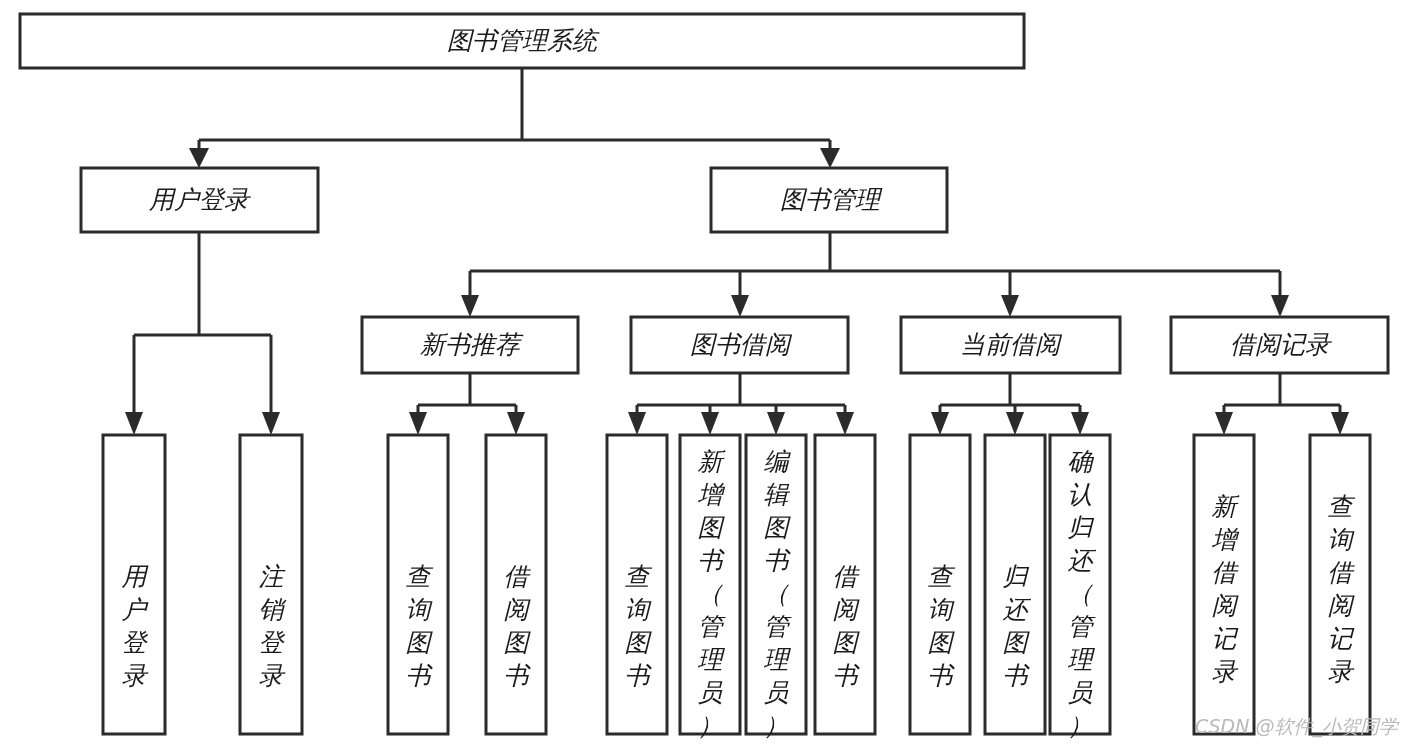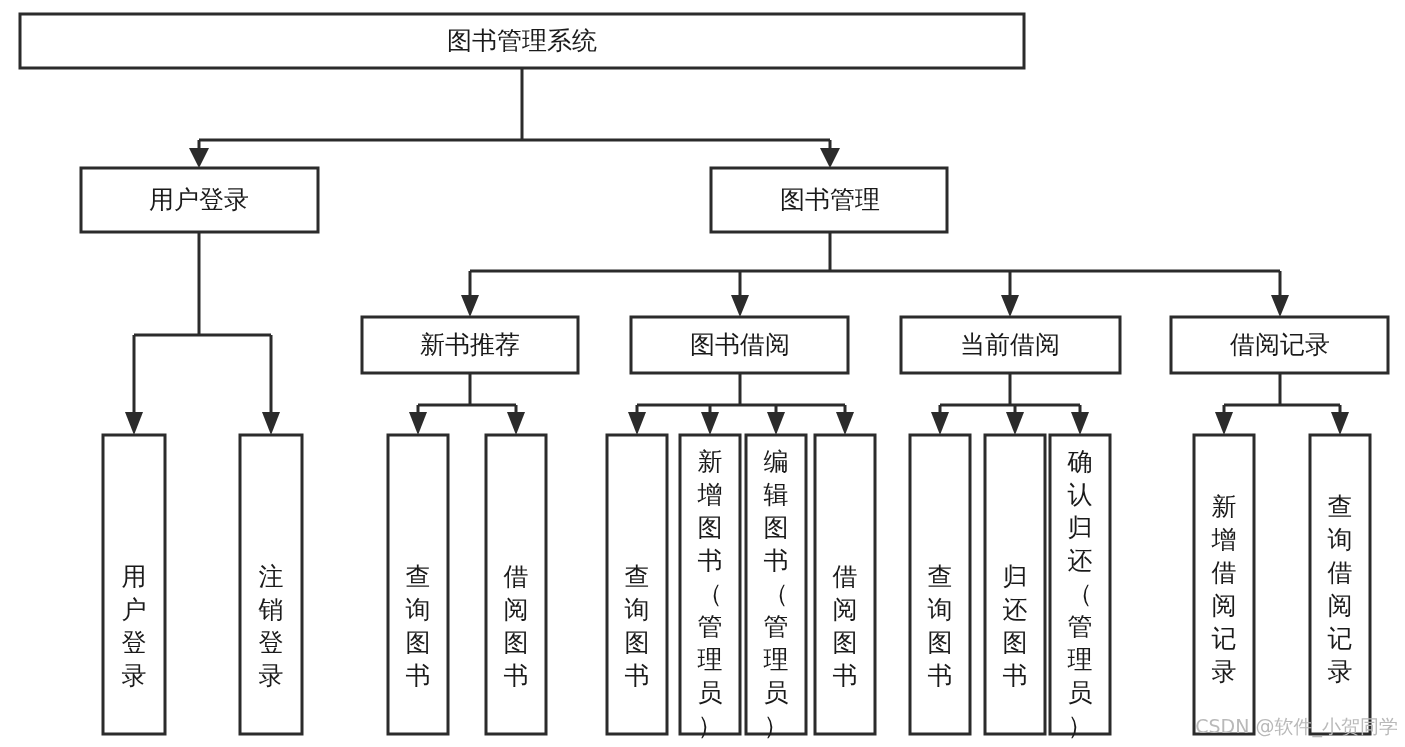--- a/index.html
+++ b/index.html
@@ -12,20 +12,21 @@
     font-family: "DejaVu Sans", "Liberation Sans", sans-serif;
     width: 1405px;
     height: 747px;
     overflow: hidden;
   }
   #diagram-root {
     position: relative;
     width: 1405px;
     height: 747px;
     background: #ffffff;
+    font-style: italic;
   }
   svg.flowchart {
     display: block;
     width: 1405px;
     height: 747px;
   }
   .node-box {
     fill: #ffffff;
     stroke: #2b2b2b;
     stroke-width: 3;

